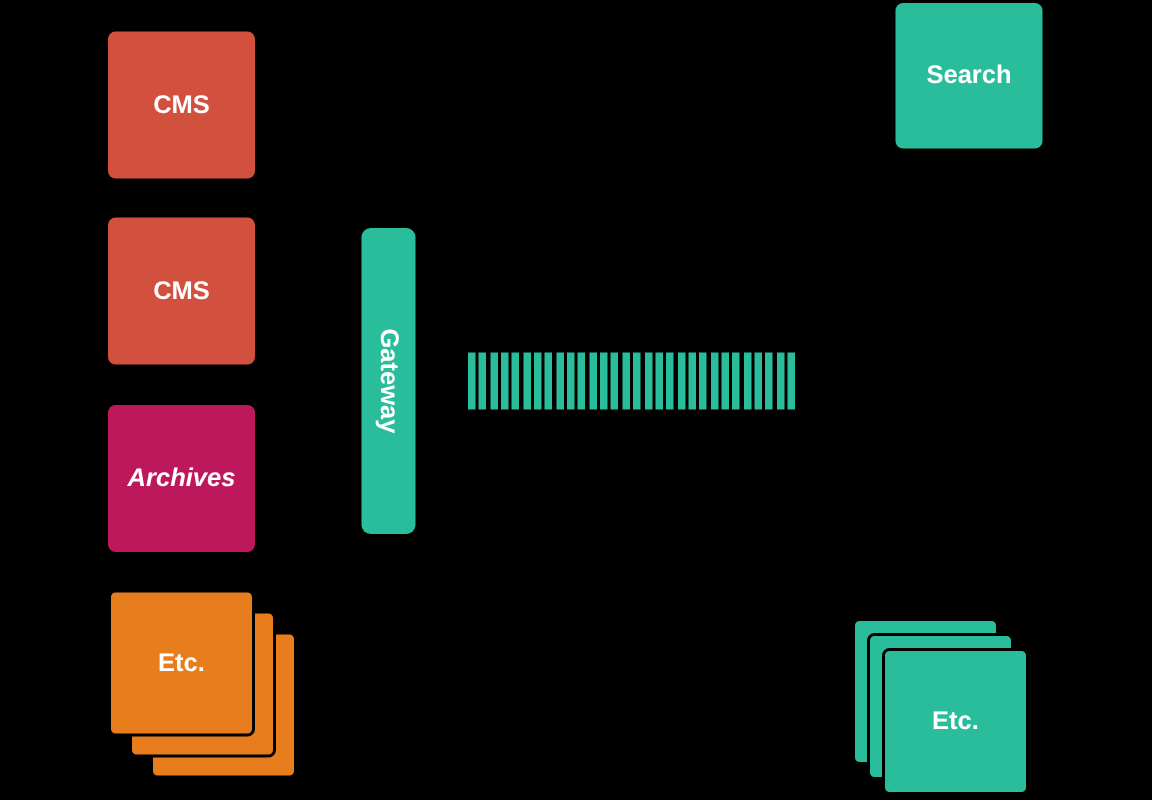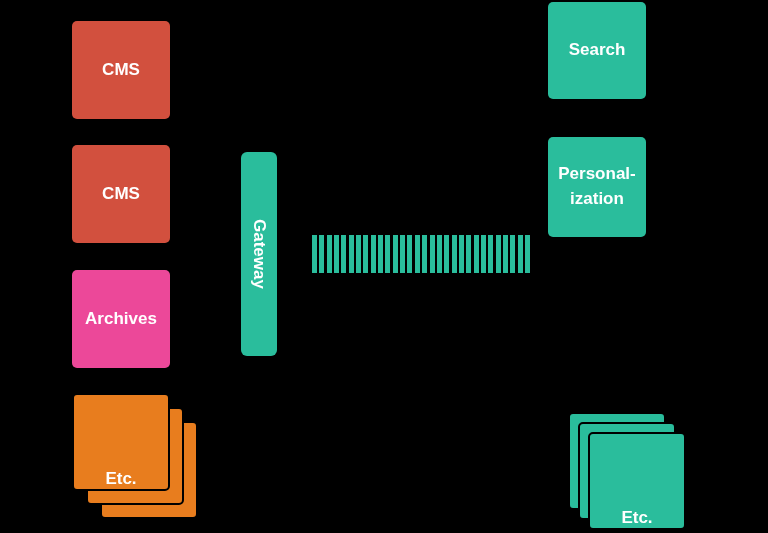--- a/index.html
+++ b/index.html
@@ -42,21 +42,21 @@
   .stack-left  { left: 72px;  top: 393px; width: 130px; height: 130px; }
   .stack-right { left: 568px; top: 412px; width: 120px; height: 120px; }
   .stack .card {
     position: absolute;
     width: 98px;
     height: 98px;
     border: 2px solid #000000;
     border-radius: 5px;
     box-sizing: border-box;
     display: flex;
-    align-items: flex-end;
+    align-items: center;
     justify-content: center;
     color: #ffffff;
     font-weight: bold;
     font-size: 17px;
   }
   .stack-left .back2  { left: 28px; top: 28px; }
   .stack-left .back1  { left: 14px; top: 14px; }
   .stack-left .front  { left: 0;    top: 0;    }
   .stack-right .back2 { left: 0;    top: 0;    }
   .stack-right .back1 { left: 10px; top: 10px; }
@@ -86,39 +86,39 @@
     width: 218px;
     height: 38px;
     display: flex;
     justify-content: space-between;
   }
   .stripe {
     width: 5px;
     height: 100%;
   }
   
-  .svc { left: 548px; width: 98px; }
+  .svc { left: 597px; width: 98px; }
   .pos-search          { top: 2px;   height: 97px;  }
   .pos-personalization { top: 137px; height: 100px; white-space: pre-line; }
   .pos-collections     { top: 276px; height: 96px;  }
 </style>
 </head>
 <body>
 
 <div class="canvas">
 
   <div class="box src pos-cms1" style="background: rgb(210, 80, 62);">
     <span>CMS</span>
   </div>
 
   <div class="box src pos-cms2" style="background: rgb(210, 80, 62);">
     <span>CMS</span>
   </div>
 
-  <div class="box src pos-archives" style="background: #ec4899;">
+  <div class="box src pos-archives" style="background: #be185d; font-style: italic;">
     <span>Archives</span>
   </div>
 
   <div class="stack stack-left">
     <div class="card back2" style="background: rgb(232, 125, 30);"></div>
     <div class="card back1" style="background: rgb(232, 125, 30);"></div>
     <div class="card front" style="background: rgb(232, 125, 30);">
       <span>Etc.</span>
     </div>
   </div>
@@ -157,24 +157,20 @@
       <div class="stripe" style="background: rgb(42, 189, 156);"></div>
       <div class="stripe" style="background: rgb(42, 189, 156);"></div>
       <div class="stripe" style="background: rgb(42, 189, 156);"></div>
       <div class="stripe" style="background: rgb(42, 189, 156);"></div>
     </div>
 
   <div class="box svc pos-search" style="background: rgb(42, 189, 156);">
     <span>Search</span>
   </div>
 
-  <div class="box svc pos-personalization" style="background: rgb(42, 189, 156);">
-    <span style="white-space: pre-line">Personal-
-ization</span>
-  </div>
 
 
   <div class="stack stack-right">
     <div class="card back2" style="background: rgb(42, 189, 156);"></div>
     <div class="card back1" style="background: rgb(42, 189, 156);"></div>
     <div class="card front" style="background: rgb(42, 189, 156);">
       <span>Etc.</span>
     </div>
   </div>
 

